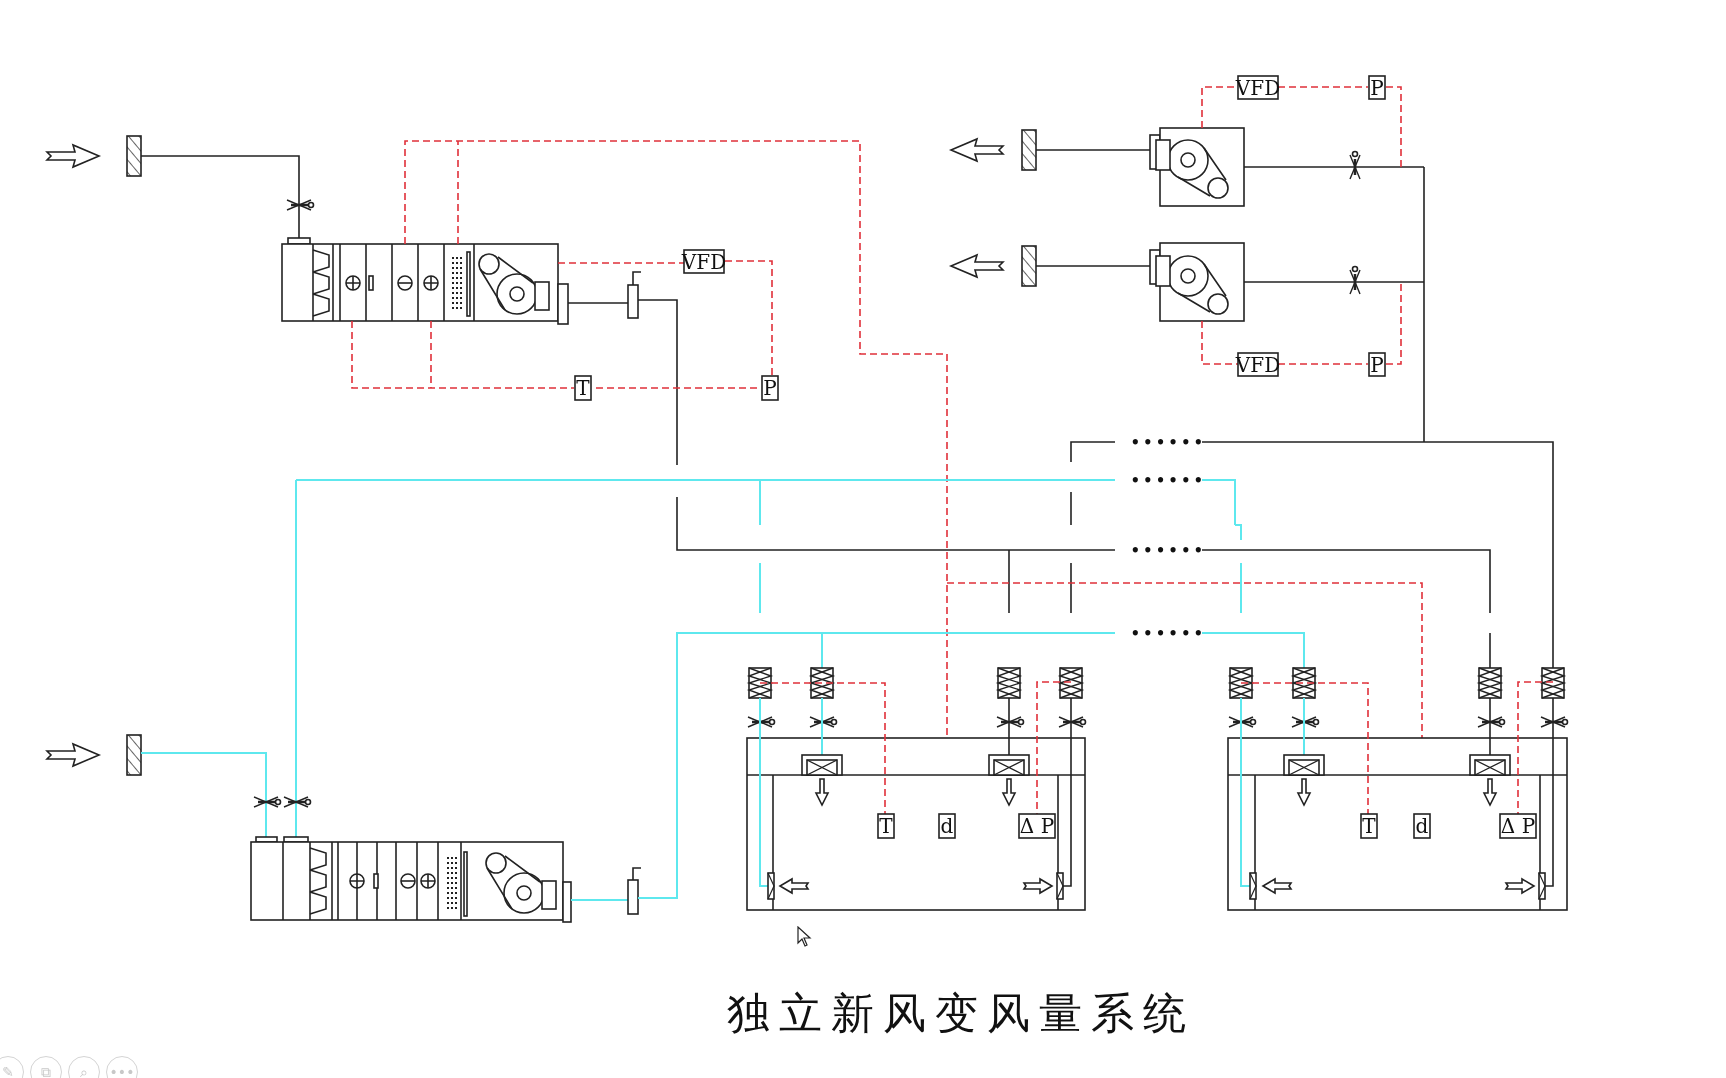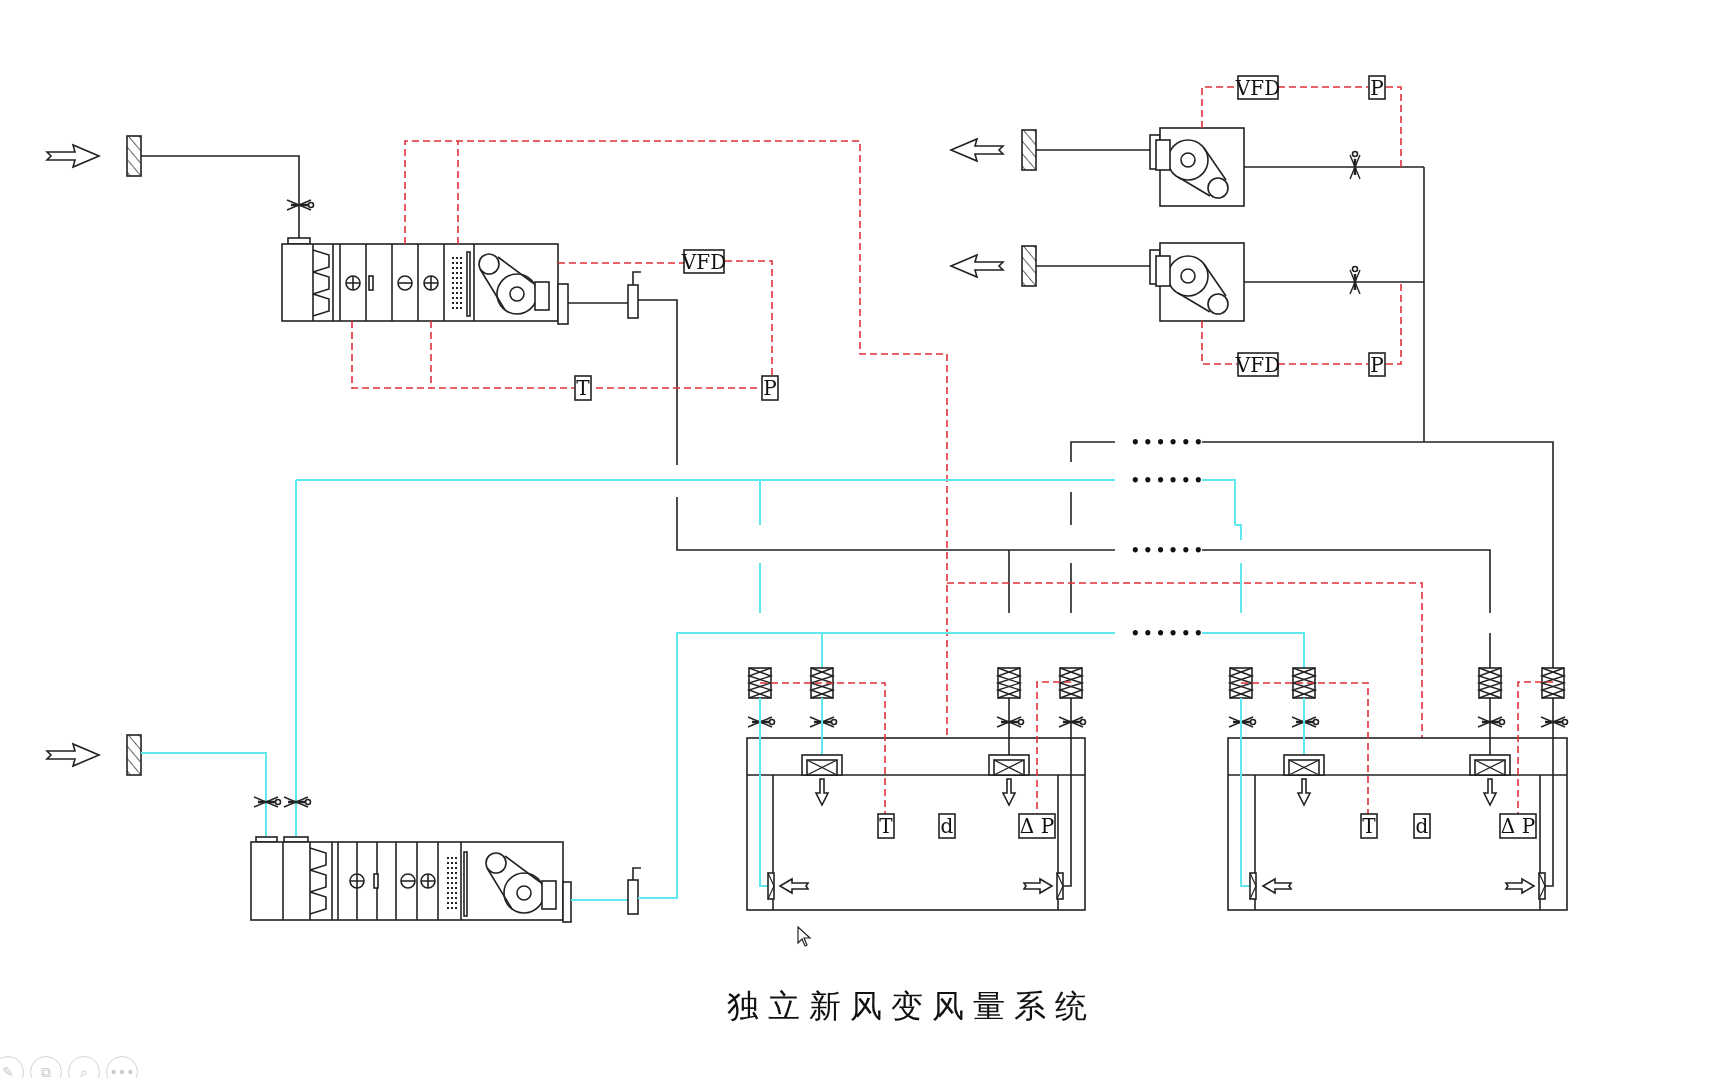--- a/index.html
+++ b/index.html
@@ -3,21 +3,21 @@
 <meta charset="utf-8">
 <style>
   html, body { margin:0; padding:0; background:#ffffff; }
   body { width:1726px; height:1078px; overflow:hidden; position:relative; font-family:"DejaVu Serif", serif; }
   #canvas { position:absolute; left:0; top:0; }
   .blk { stroke:#222; stroke-width:1.6; fill:none; }
   .blkf { stroke:#222; stroke-width:1.6; fill:#fff; }
   .cy { stroke:#5ee8ee; stroke-width:2; fill:none; }
   .rd { stroke:#e0303a; stroke-width:1.6; fill:none; stroke-dasharray:7 4; }
   .lbl { font-family:"DejaVu Serif", serif; font-size:20px; fill:#111; }
-  .title { position:absolute; left:727px; top:985px; font-family:Liberation Serif, serif; font-size:32px; letter-spacing:9px; color:#111; }
+  .title { position:absolute; left:727px; top:985px; font-family:Liberation Serif, serif; font-size:43px; letter-spacing:9px; color:#111; }
   .viewer-tools { position:absolute; left:-8px; top:1056px; display:flex; gap:6px; }
   .vt { width:30px; height:30px; border:1.5px solid #d4d4d4; border-radius:50%; color:#c8c8c8; font-size:14px; display:flex; align-items:center; justify-content:center; background:#fff; font-family:"DejaVu Sans", sans-serif; }
   .cursor { position:absolute; left:797px; top:926px; }
 </style>
 </head>
 <body>
 
 <svg id="canvas" width="1726" height="1078" viewBox="0 0 1726 1078">
   <defs>
     <pattern id="hatch" width="8" height="8" patternUnits="userSpaceOnUse" patternTransform="rotate(-40)">

